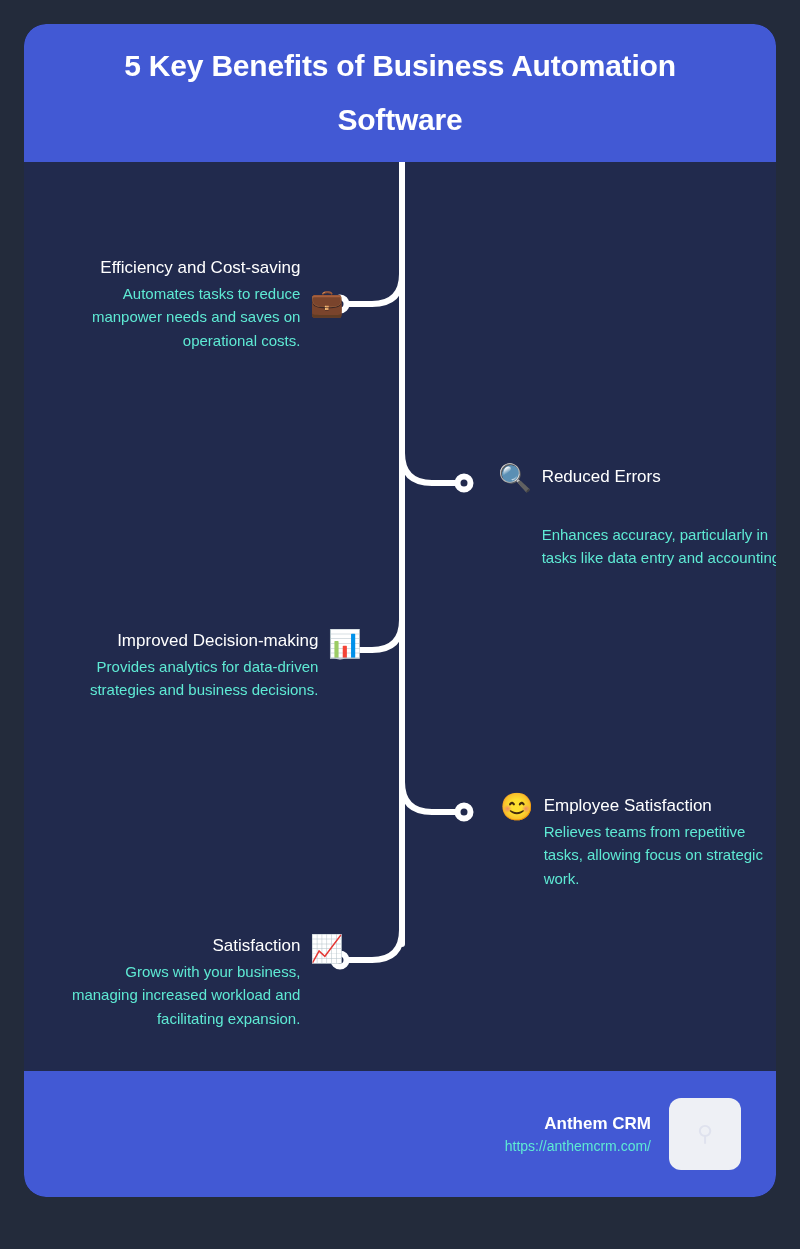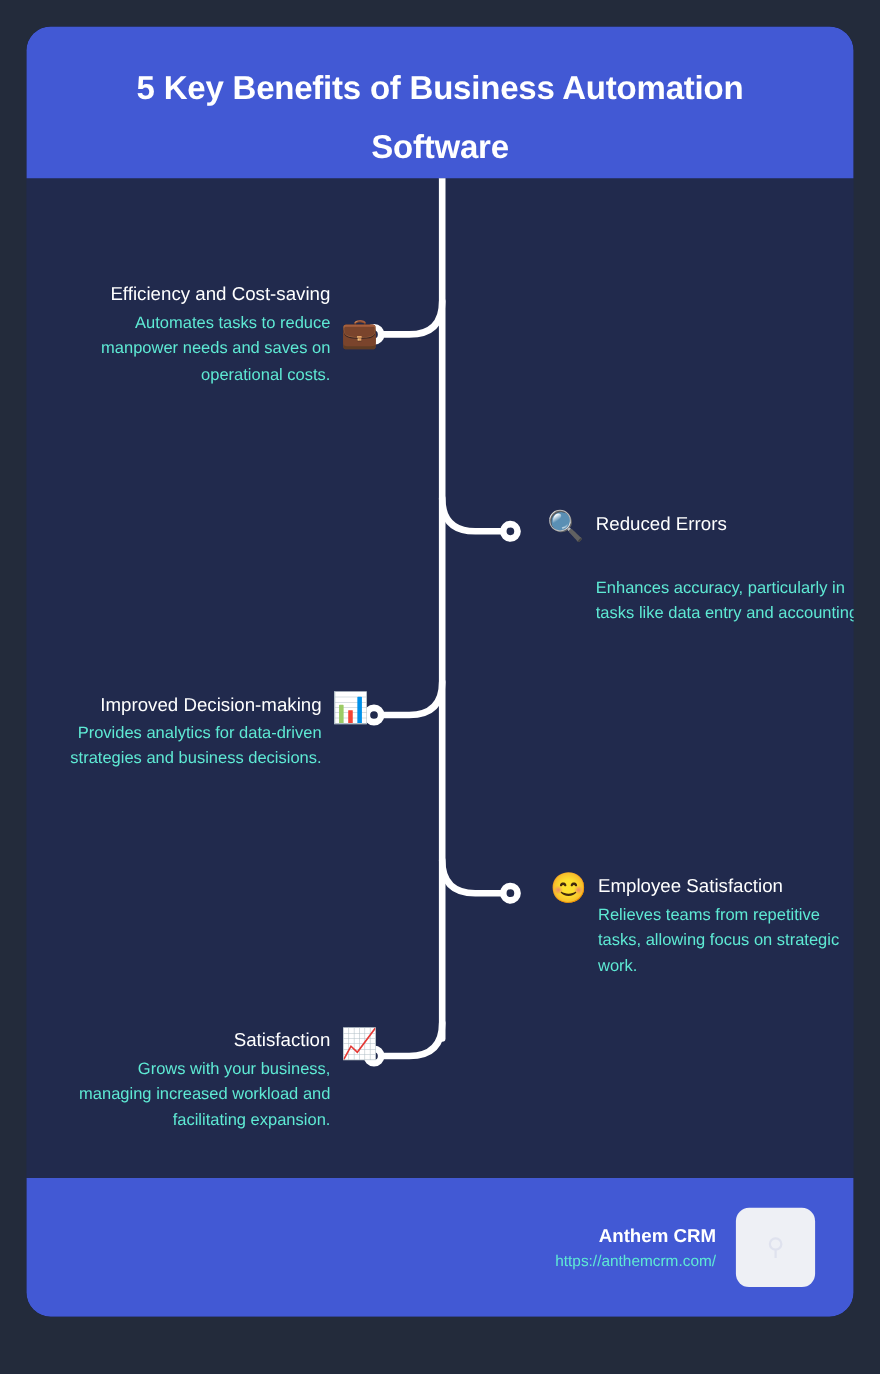--- a/index.html
+++ b/index.html
@@ -26,21 +26,21 @@
   
   .header {
     position: absolute;
     left: 0;
     top: 0;
     width: 752px;
     height: 138px;
     background: #4259d4;
     border-radius: 22px 22px 0 0;
     display: flex;
-    align-items: flex-end;
+    align-items: center;
     justify-content: center;
     padding: 0 40px;
   }
   .header-title {
     color: #ffffff;
     font-size: 30px;
     font-weight: bold;
     line-height: 1.8;
     text-align: center;
     letter-spacing: -0.2px;
@@ -108,21 +108,21 @@
   .benefit.left .benefit-icon { margin-left: 10px; margin-top: 34px; }
   .benefit.right .benefit-icon { margin-right: 10px; margin-top: 0px; }
 
   
   #benefit-1 { left: 20px; top: 232px; width: 300px; }
   #benefit-1 .benefit-text { width: 240px; }
 
   #benefit-2 { left: 474px; top: 441px; width: 300px; }
   #benefit-2 .benefit-text { width: 248px; gap: 32px; }
 
-  #benefit-3 { left: 0; top: 605px; width: 312px; }
+  #benefit-3 { left: 26px; top: 605px; width: 312px; }
   #benefit-3 .benefit-text { width: 260px; }
 
   #benefit-4 { left: 476px; top: 770px; width: 300px; }
   #benefit-4 .benefit-text { width: 240px; }
 
   #benefit-5 { left: 40px; top: 910px; width: 280px; }
   #benefit-5 .benefit-text { width: 230px; }
 
   
   .footer {

